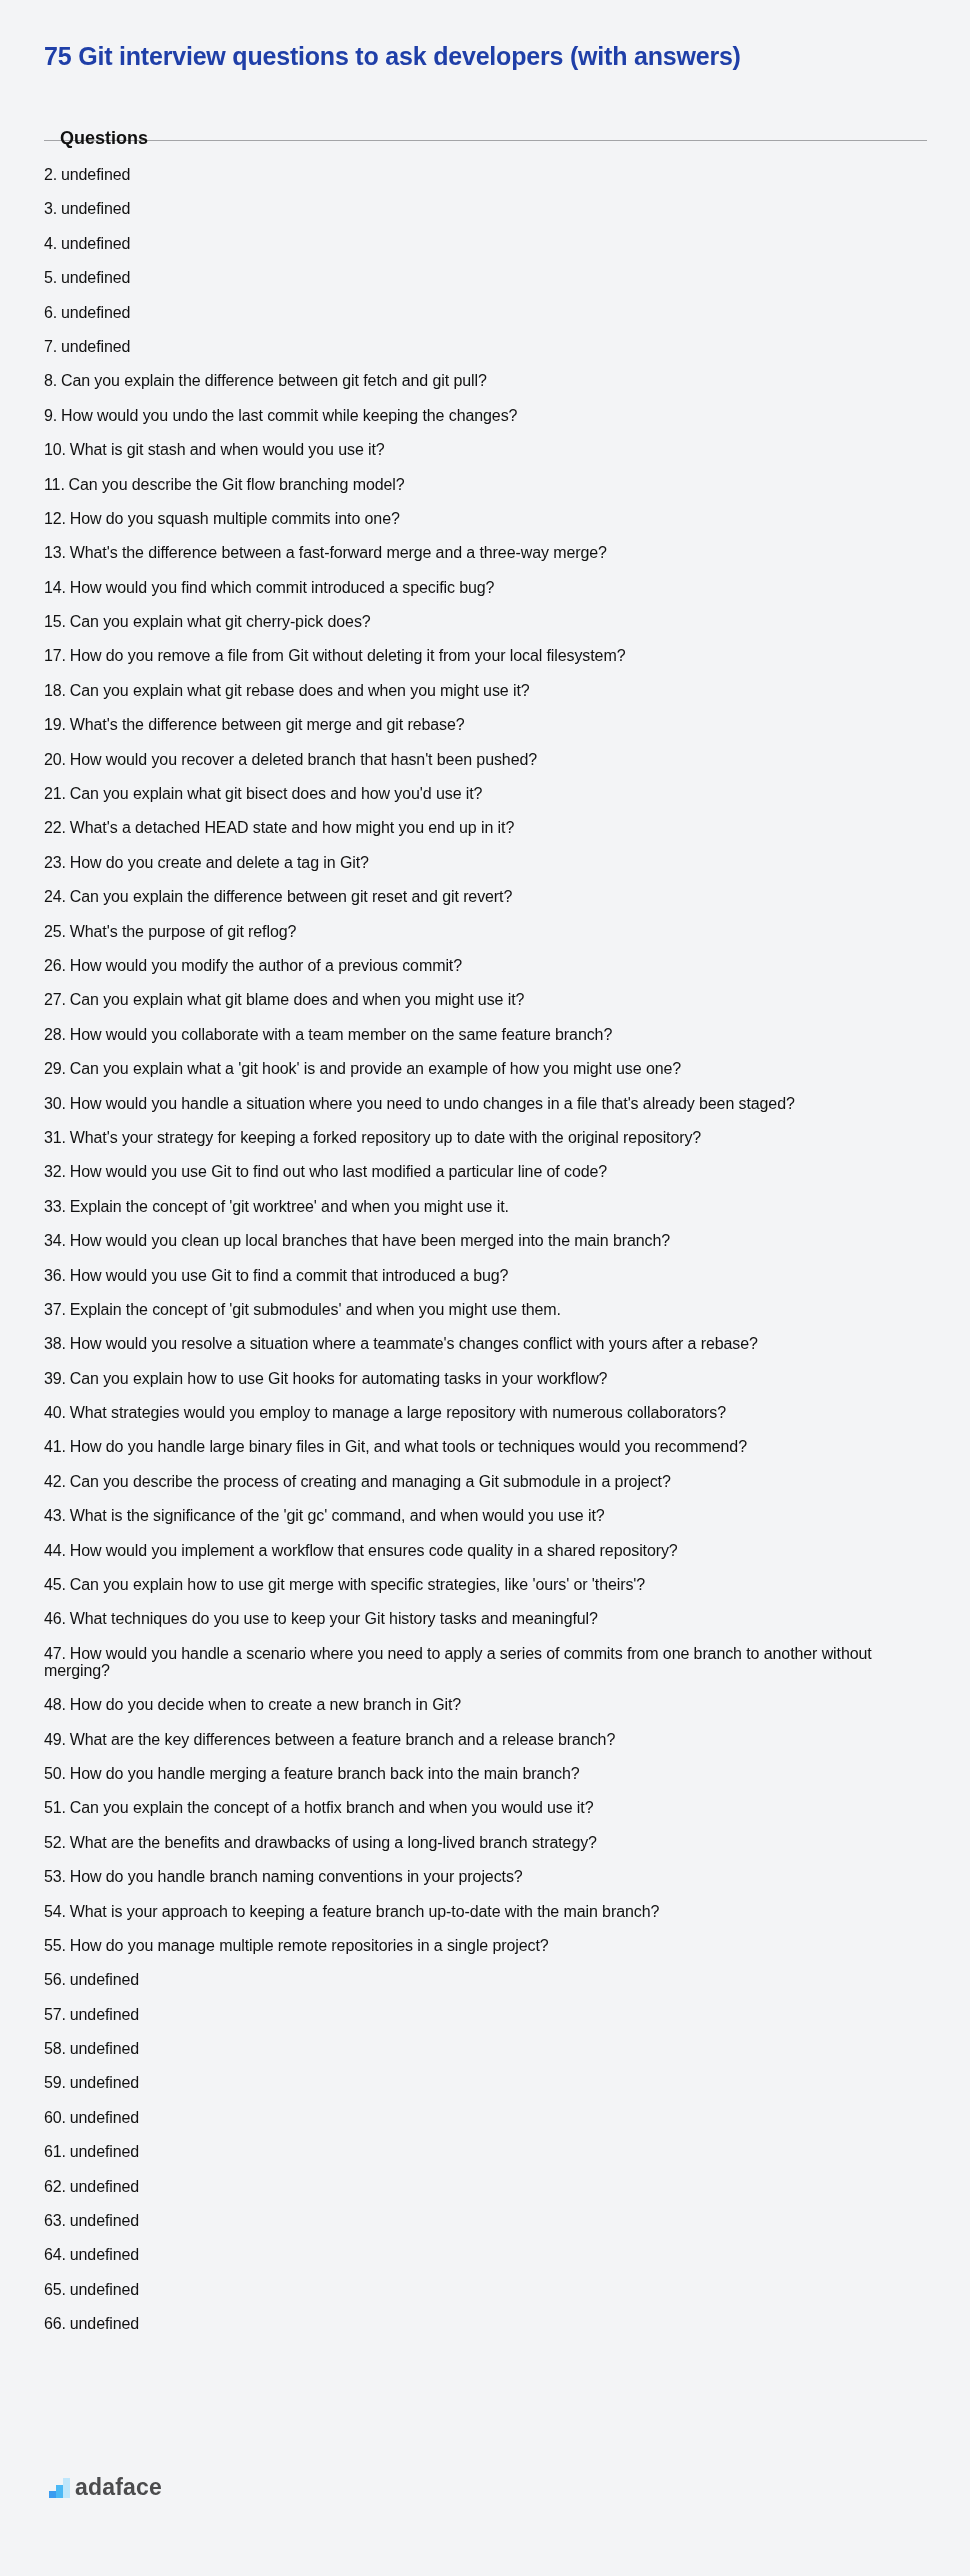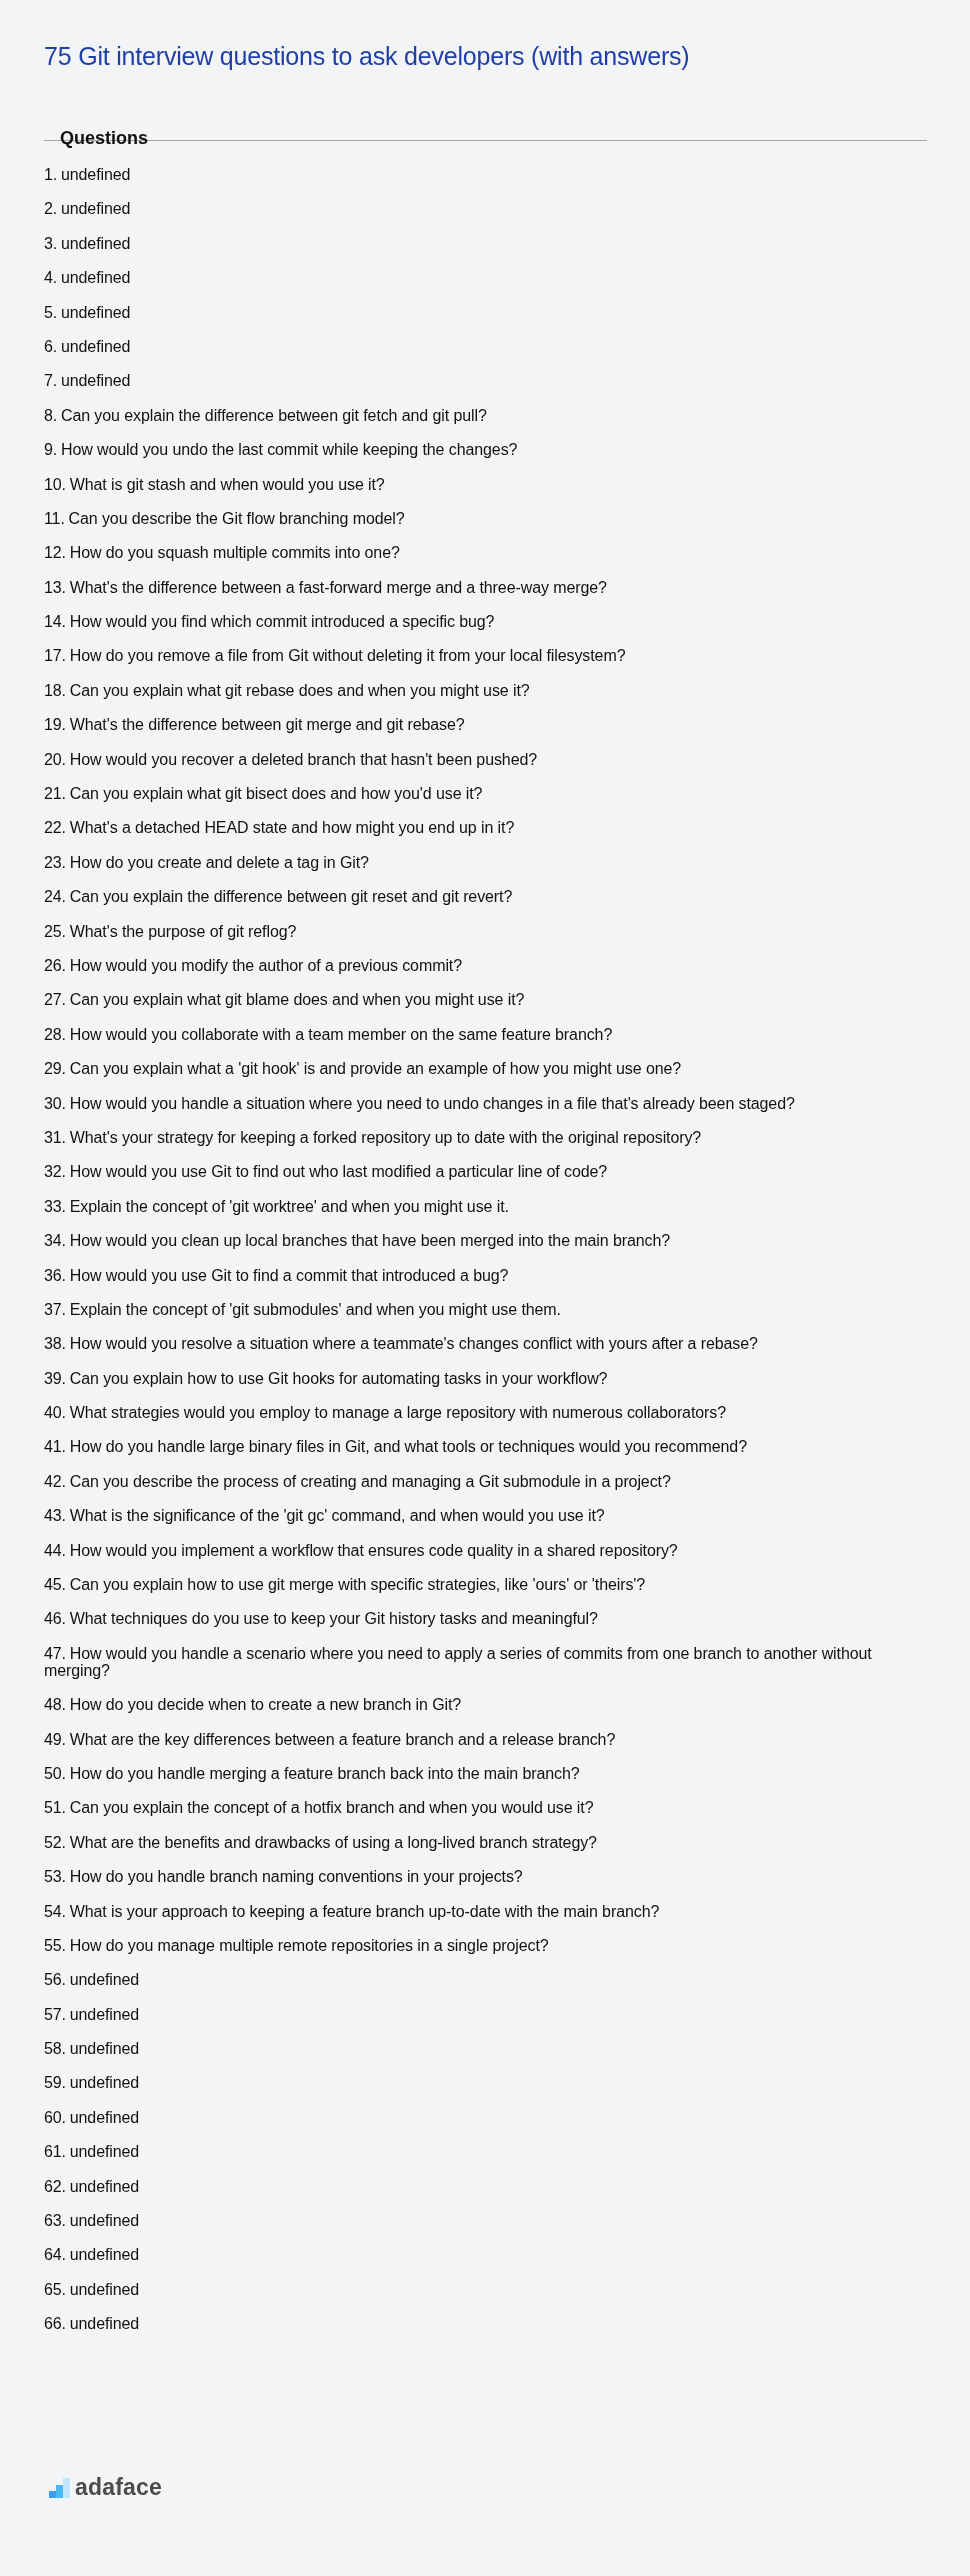--- a/index.html
+++ b/index.html
@@ -18,21 +18,21 @@
     top: 0;
     width: 883px;
   }
   .title {
     position: absolute;
     top: 42px;
     left: 0;
     margin: 0;
     font-size: 25px;
     line-height: 29px;
-    font-weight: normal;
+    font-weight: bold;
     color: #1f3fa8;
     letter-spacing: -0.2px;
     white-space: nowrap;
   }
   .section-head {
     position: absolute;
     top: 112px;
     left: 0;
     width: 883px;
     height: 29px;
@@ -95,34 +95,34 @@
 <body>
 
 <div class="page">
   <h1 class="title">75 Git interview questions to ask developers (with answers)</h1>
 
   <div class="section-head">
     <h2 class="section-title">Questions</h2>
   </div>
 
   <ul class="q-list" id="q-list">
-      <li class="q-item"><span class="q-num">1.</span><span class="q-text">undefined</span></li>
       <li class="q-item"><span class="q-num">2.</span><span class="q-text">undefined</span></li>
       <li class="q-item"><span class="q-num">3.</span><span class="q-text">undefined</span></li>
       <li class="q-item"><span class="q-num">4.</span><span class="q-text">undefined</span></li>
       <li class="q-item"><span class="q-num">5.</span><span class="q-text">undefined</span></li>
       <li class="q-item"><span class="q-num">6.</span><span class="q-text">undefined</span></li>
       <li class="q-item"><span class="q-num">7.</span><span class="q-text">undefined</span></li>
       <li class="q-item"><span class="q-num">8.</span><span class="q-text">Can you explain the difference between git fetch and git pull?</span></li>
       <li class="q-item"><span class="q-num">9.</span><span class="q-text">How would you undo the last commit while keeping the changes?</span></li>
       <li class="q-item"><span class="q-num">10.</span><span class="q-text">What is git stash and when would you use it?</span></li>
       <li class="q-item"><span class="q-num">11.</span><span class="q-text">Can you describe the Git flow branching model?</span></li>
       <li class="q-item"><span class="q-num">12.</span><span class="q-text">How do you squash multiple commits into one?</span></li>
       <li class="q-item"><span class="q-num">13.</span><span class="q-text">What's the difference between a fast-forward merge and a three-way merge?</span></li>
       <li class="q-item"><span class="q-num">14.</span><span class="q-text">How would you find which commit introduced a specific bug?</span></li>
+      <li class="q-item"><span class="q-num">15.</span><span class="q-text">Can you explain what git cherry-pick does?</span></li>
       <li class="q-item"><span class="q-num">17.</span><span class="q-text">How do you remove a file from Git without deleting it from your local filesystem?</span></li>
       <li class="q-item"><span class="q-num">18.</span><span class="q-text">Can you explain what git rebase does and when you might use it?</span></li>
       <li class="q-item"><span class="q-num">19.</span><span class="q-text">What's the difference between git merge and git rebase?</span></li>
       <li class="q-item"><span class="q-num">20.</span><span class="q-text">How would you recover a deleted branch that hasn't been pushed?</span></li>
       <li class="q-item"><span class="q-num">21.</span><span class="q-text">Can you explain what git bisect does and how you'd use it?</span></li>
       <li class="q-item"><span class="q-num">22.</span><span class="q-text">What's a detached HEAD state and how might you end up in it?</span></li>
       <li class="q-item"><span class="q-num">23.</span><span class="q-text">How do you create and delete a tag in Git?</span></li>
       <li class="q-item"><span class="q-num">24.</span><span class="q-text">Can you explain the difference between git reset and git revert?</span></li>
       <li class="q-item"><span class="q-num">25.</span><span class="q-text">What's the purpose of git reflog?</span></li>
       <li class="q-item"><span class="q-num">26.</span><span class="q-text">How would you modify the author of a previous commit?</span></li>

